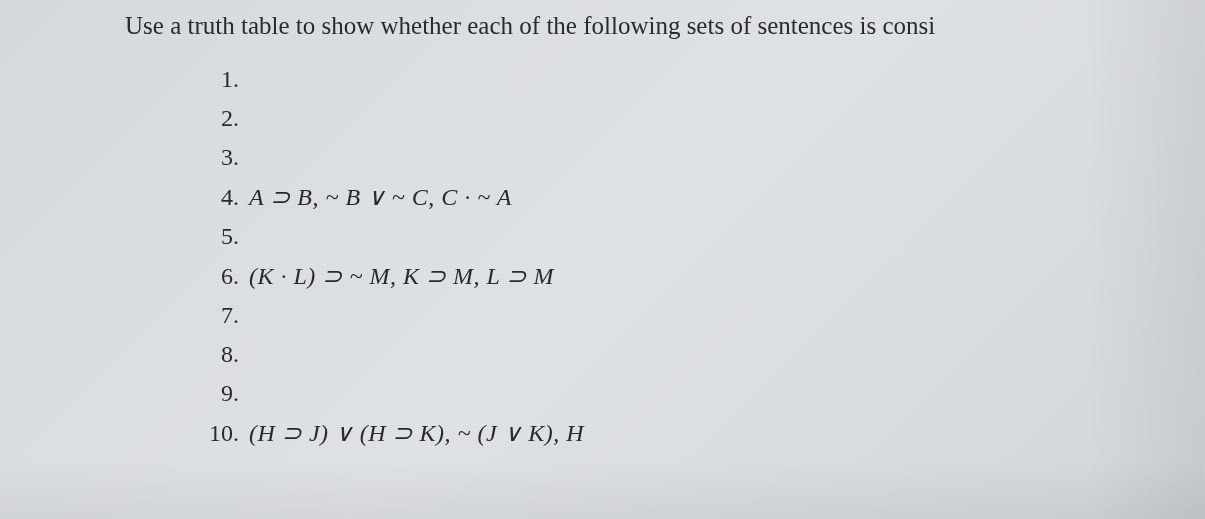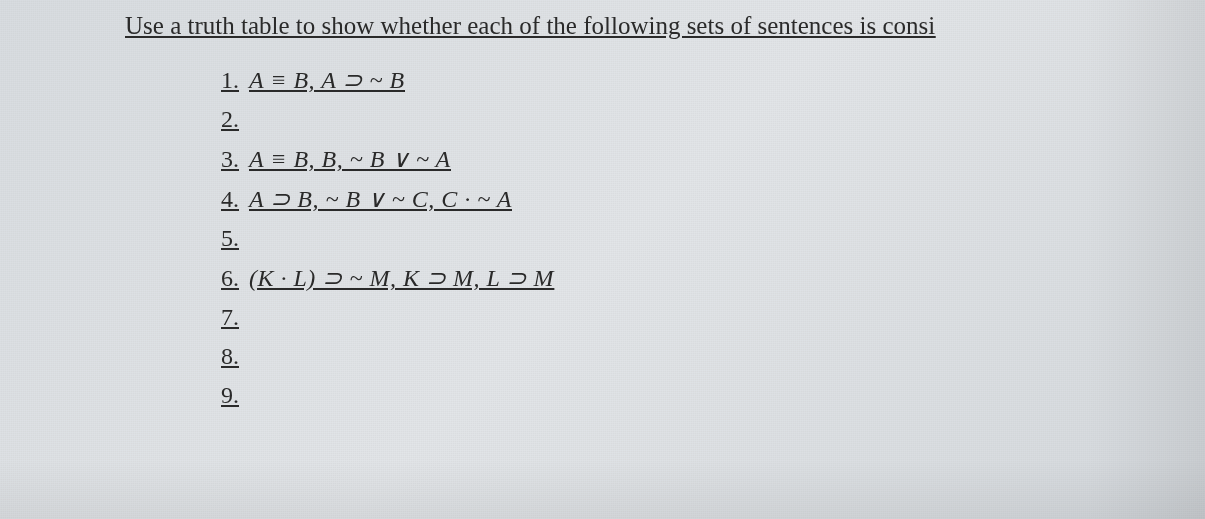--- a/index.html
+++ b/index.html
@@ -1,19 +1,18 @@
 <!DOCTYPE html>
 <html><head>
   <meta charset="utf-8">
   <style>
     * {
       margin: 0;
       padding: 0;
       box-sizing: border-box;
-      text-decoration: underline;
     }
     body {
       width: 1205px;
       height: 519px;
       background: linear-gradient(135deg, #d8dce0 0%, #e2e5e8 50%, #d5d9dd 100%);
       font-family: 'Times New Roman', Times, serif;
       position: relative;
       overflow: hidden;
     }
     body::before {
@@ -79,28 +78,26 @@
     }
   </style>
 </head>
 <body>
 
 <div class="container">
   <div class="instruction">Use a truth table to show whether each of the following sets of sentences is consi</div>
   <div class="problems">
     <div class="problem-row">
       <span class="num">1.</span>
-      <span class="formula">A ≡ B, A ⊃ ~ B</span>
     </div>
     <div class="problem-row">
       <span class="num">2.</span>
     </div>
     <div class="problem-row">
       <span class="num">3.</span>
-      <span class="formula">A ≡ B, B, ~ B ∨ ~ A</span>
     </div>
     <div class="problem-row">
       <span class="num">4.</span>
       <span class="formula">A ⊃ B, ~ B ∨ ~ C, C · ~ A</span>
     </div>
     <div class="problem-row">
       <span class="num">5.</span>
     </div>
     <div class="problem-row">
       <span class="num">6.</span>
@@ -108,17 +105,21 @@
     </div>
     <div class="problem-row">
       <span class="num">7.</span>
     </div>
     <div class="problem-row">
       <span class="num">8.</span>
     </div>
     <div class="problem-row">
       <span class="num">9.</span>
     </div>
+    <div class="problem-row">
+      <span class="num">10.</span>
+      <span class="formula">(H ⊃ J) ∨ (H ⊃ K), ~ (J ∨ K), H</span>
+    </div>
   </div>
 </div>
 
 <div class="shadow-right"></div>
 <div class="shadow-bottom"></div>
 
 </body></html>

